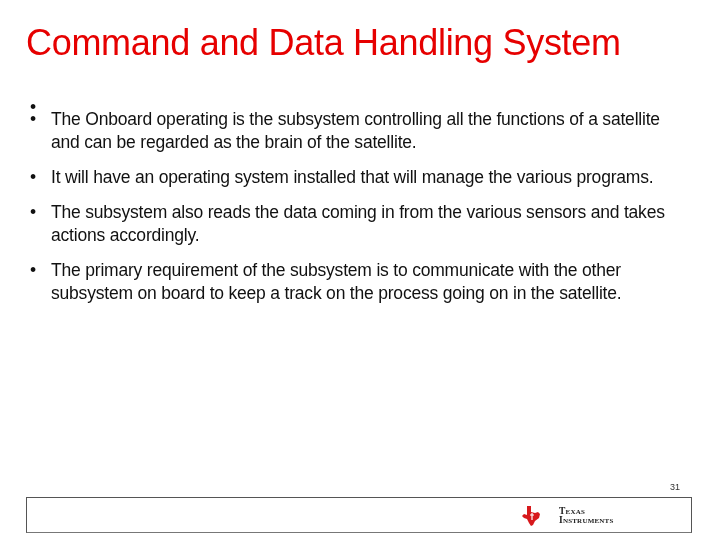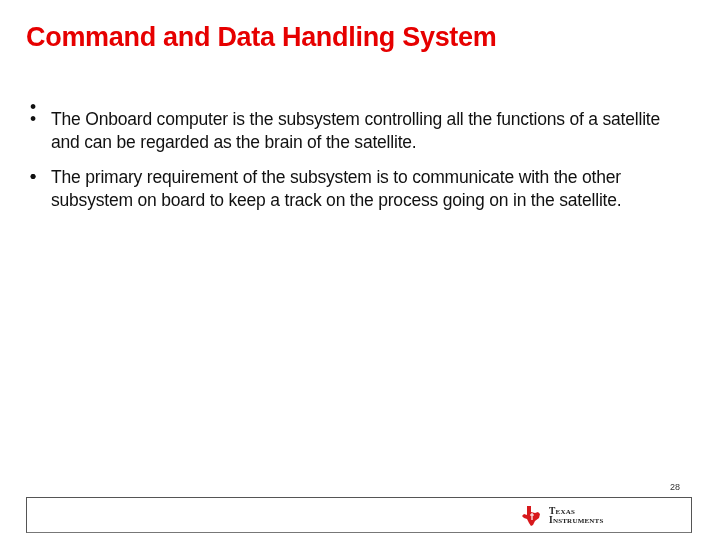--- a/index.html
+++ b/index.html
@@ -1,20 +1,20 @@
 <!DOCTYPE html>
 <html><head>
   <meta charset="utf-8">
   <style>
     html, body { margin: 0; padding: 0; background: #ffffff; }
     body { width: 720px; height: 540px; position: relative; overflow: hidden; }
     .title {
       position: absolute; left: 26px; top: 22px;
       font-family: "Liberation Sans", sans-serif;
-      font-weight: bold; font-size: 27px; color: #e60000;
+      font-weight: normal; font-size: 36px; color: #e60000;
       letter-spacing: -0.3px; white-space: nowrap;
     }
     .bullets {
       position: absolute; left: 30px; top: 96px; width: 660px;
       margin: 0; padding: 0; list-style: none;
       font-family: "Liberation Sans", sans-serif;
       font-size: 17.5px; line-height: 23px; color: #111111;
       letter-spacing: -0.2px;
     }
     .bullets li { position: relative; padding-left: 21px; margin-bottom: 12px; }
@@ -28,52 +28,54 @@
     .footer-box {
       position: absolute; left: 26px; top: 497px; width: 666px; height: 36px;
       border: 1px solid #555; border-bottom-color: #777; box-sizing: border-box;
     }
     .ti-logo {
       position: absolute; left: 522px; top: 504px; height: 24px;
       display: flex; align-items: center;
     }
     .ti-logo svg { display: block; }
     .ti-text {
-      margin-left: 9px;
+      margin-left: 19px;
       font-family: "Liberation Serif", serif; font-weight: bold;
       color: #222; font-size: 7px; line-height: 8px; letter-spacing: 0.2px;
     }
     .ti-text .big { font-size: 9.5px; }
   </style>
 </head>
 <body>
 
 <div class="title">Command and Data Handling System</div>
 
 <ul class="bullets">
   <li>
     <span class="dot">•</span>
   </li>
   <li>
     <span class="dot">•</span>
-    <span>The Onboard computer is the subsystem controlling all the functions of a satellite and can be regarded as the brain of the satellite.</span>
+    <span>The Onboard operating is the subsystem controlling all the functions of a satellite and can be regarded as the brain of the satellite.</span>
   </li>
   <li>
     <span class="dot">•</span>
+    <span>It will have an operating system installed that will manage the various programs.</span>
   </li>
   <li>
     <span class="dot">•</span>
+    <span>The subsystem also reads the data coming in from the various sensors and takes actions accordingly.</span>
   </li>
   <li>
     <span class="dot">•</span>
     <span>The primary requirement of the subsystem is to communicate with the other subsystem on board to keep a track on the process going on in the satellite.</span>
   </li>
 </ul>
 
-<div class="page-num">28</div>
+<div class="page-num">31</div>
 
 <div class="footer-box"></div>
 
 <div class="ti-logo">
   <span>
     <svg width="18" height="20" viewBox="0 0 18 20">
       <path d="M5 0 L9 0 L9 6 L13 7 L16 6 L18 8 L17 12 L13 15 L11 19 L9 20 L7 17 L5 13 L2 12 L0 10 L2 8 L5 9 Z" fill="#d7191c"></path>
       <path d="M10 7 L10 14 M8 9 L12 9" stroke="#ffffff" stroke-width="1.2" fill="none"></path>
     </svg>
   </span>

